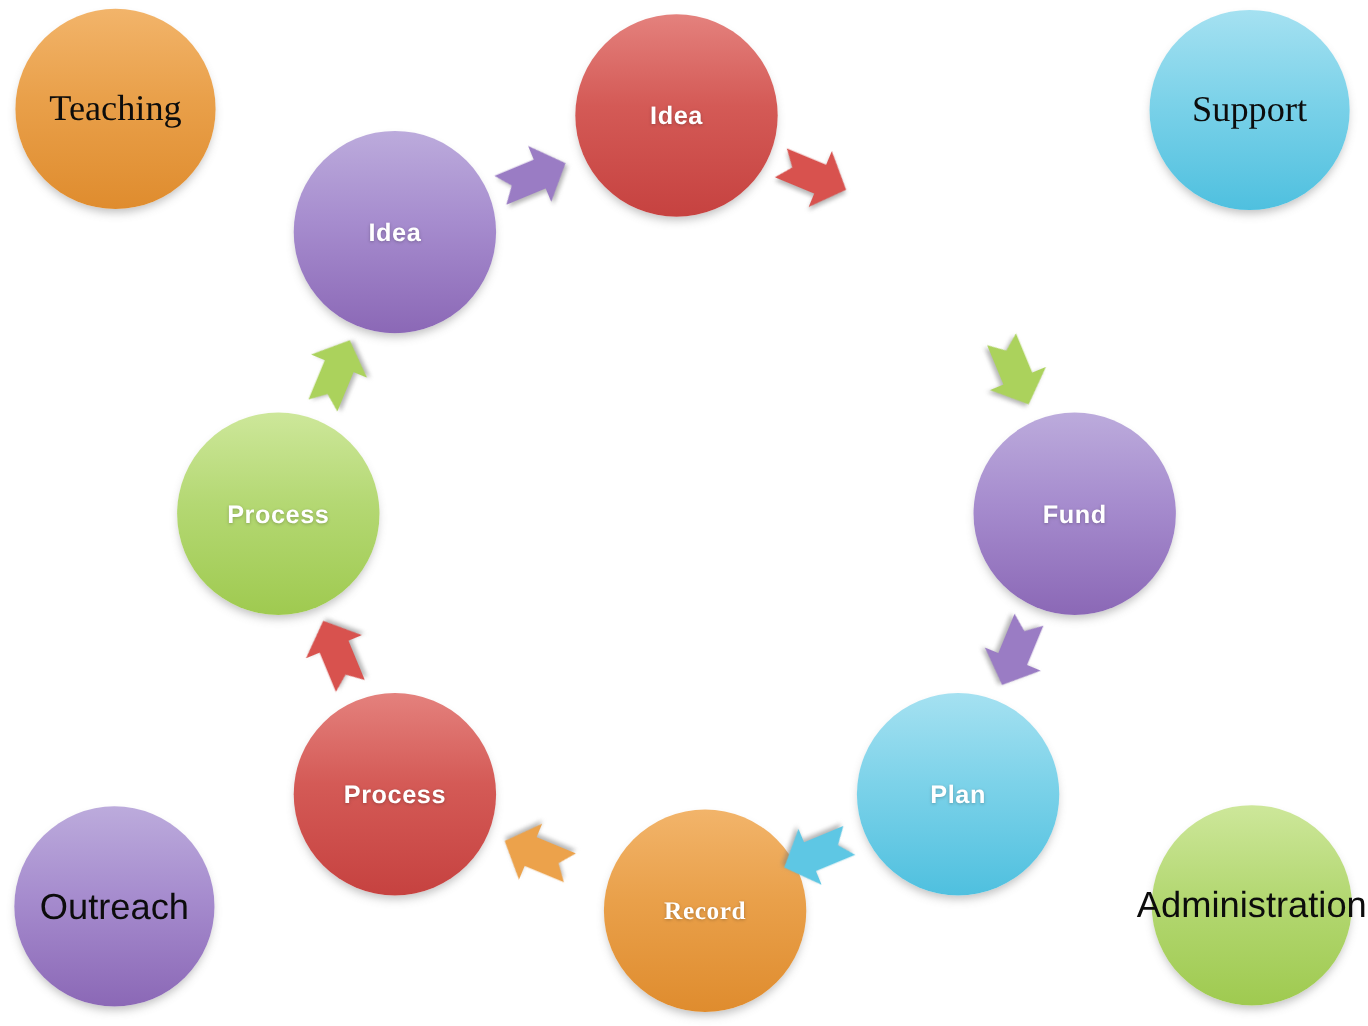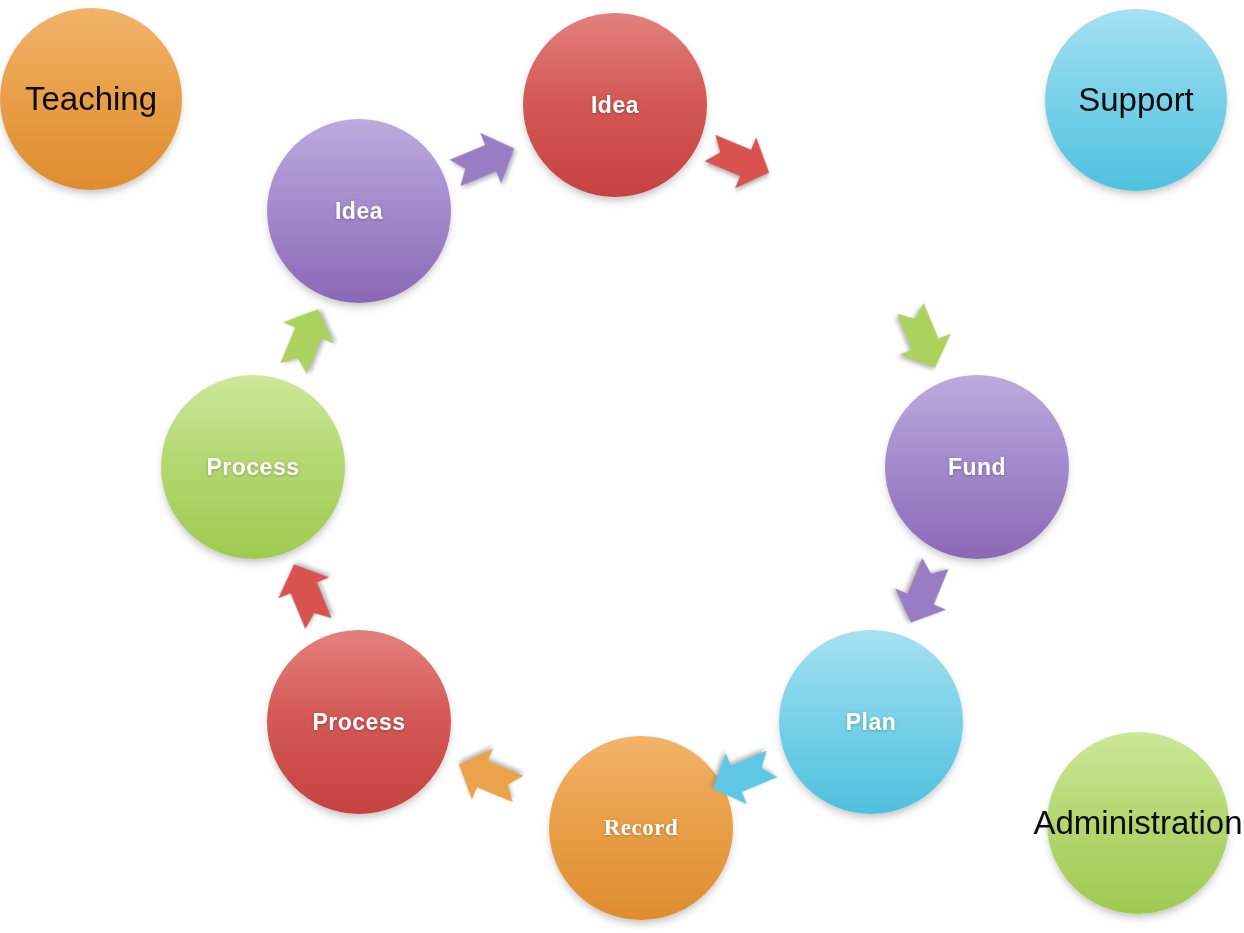--- a/index.html
+++ b/index.html
@@ -36,22 +36,22 @@
   .pos-idea   {left:523px;top:13px;}
   .pos-develop{left:779px;top:119px;}
   .pos-fund   {left:885px;top:375px;}
   .pos-plan   {left:779px;top:630px;}
   .pos-record {left:549px;top:736px;font-family:Liberation Serif, serif;}
   .pos-process{left:267px;top:630px;}
   .pos-publish{left:161px;top:375px;}
   .pos-read   {left:267px;top:119px;}
 
   
-  .pos-teaching      {left:0;  top:8px;}
-  .pos-support       {left:1045px;top:9px;}
+  .pos-teaching      {left:14px;  top:8px;font-family:Liberation Serif, serif;}
+  .pos-support       {left:1045px;top:9px;font-family:Liberation Serif, serif;}
   .pos-outreach      {left:13px;  top:733px;}
   .pos-administration{left:1047px;top:732px;}
 
   
   .arrow{
     position:absolute;width:66px;height:57px;overflow:visible;
     filter:drop-shadow(1px 3px 2px rgba(120,120,120,.55));
   }
   .a-purple polygon{fill:#9a7cc4;}
   .a-red    polygon{fill:#d8524e;}
@@ -71,20 +71,23 @@
 </head>
 <body>
 
 <div class="stage">
 
   <div class="circle corner-circle g-orange pos-teaching">
     <span class="lbl-black">Teaching</span>
   </div>
   <div class="circle corner-circle g-blue pos-support">
     <span class="lbl-black">Support</span>
+  </div>
+  <div class="circle corner-circle g-purple pos-outreach">
+    <span class="lbl-black">Outreach</span>
   </div>
   <div class="circle corner-circle g-green pos-administration">
     <span class="lbl-black">Administration</span>
   </div>
 
   <div class="circle cycle-circle g-red pos-idea">
     <span class="lbl-white">Idea</span>
   </div>
   <div class="circle cycle-circle g-purple pos-fund">
     <span class="lbl-white">Fund</span>

